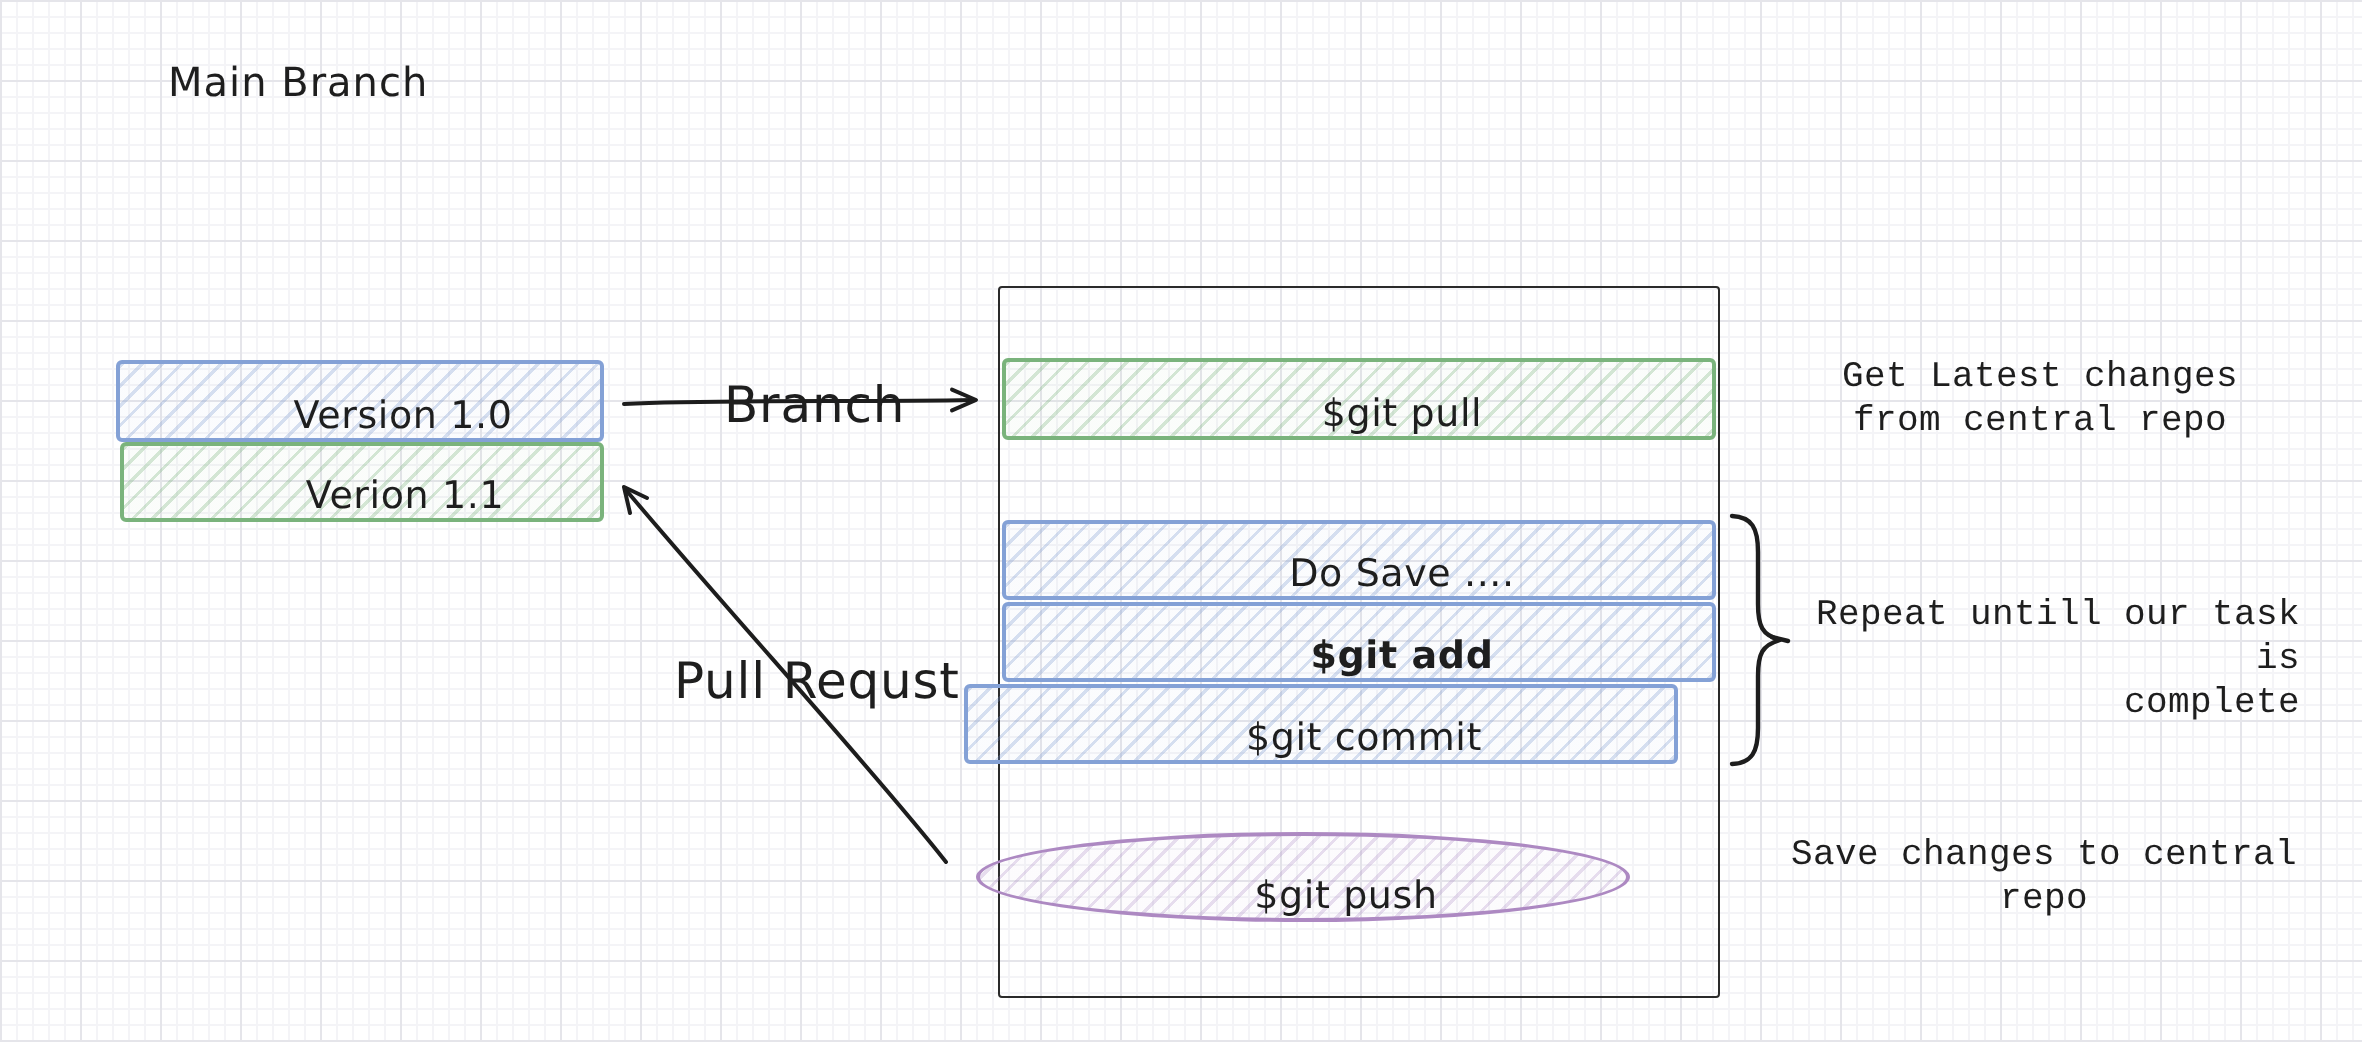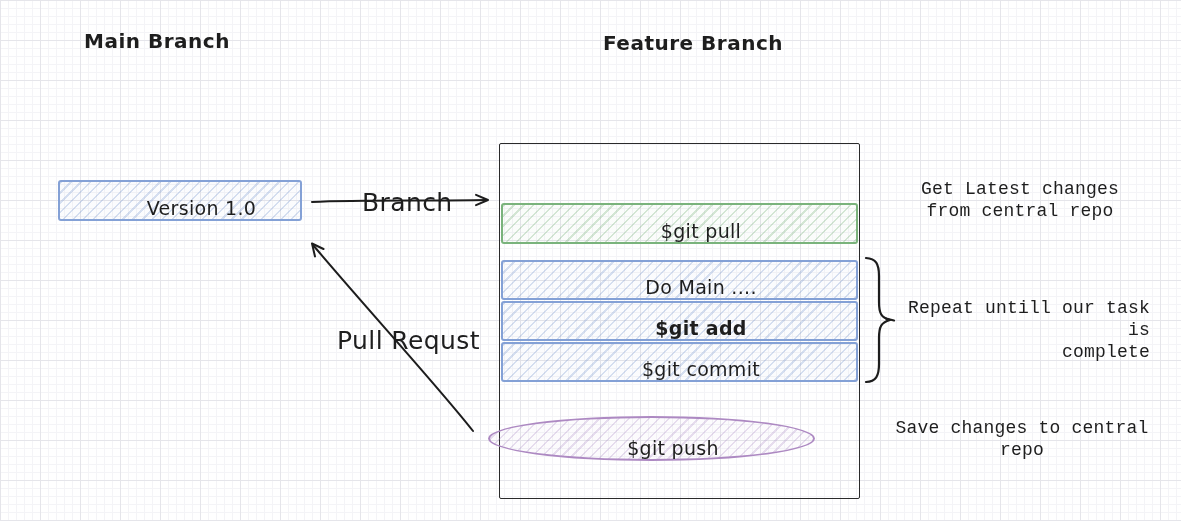--- a/index.html
+++ b/index.html
@@ -10,21 +10,21 @@
     color:#1e1e1e;
     overflow:hidden;
     background-color:#ffffff;
     background-image:
       repeating-linear-gradient(to right,  #e5e5ea 0 1px, transparent 1px 40px),
       repeating-linear-gradient(to bottom, #e5e5ea 0 1px, transparent 1px 40px),
       repeating-linear-gradient(to right,  #f4f4f7 0 1px, transparent 1px 8px),
       repeating-linear-gradient(to bottom, #f4f4f7 0 1px, transparent 1px 8px);
   }
   .txt{position:absolute;white-space:pre-line;line-height:1.22;}
-  .title{font-size:20px;font-weight:700;letter-spacing:0.5px;}
+  .title{font-size:20px;font-weight:400;letter-spacing:0.5px;}
   .shape{
     position:absolute;display:flex;align-items:flex-end;justify-content:center;
     font-size:19px;letter-spacing:0.3px;border-radius:3px;box-sizing:border-box;padding-left:43px;
   }
   .blue{
     border:2px solid #84a1d6;
     background:repeating-linear-gradient(135deg, rgba(116,148,205,0.30) 0 1.6px, rgba(116,148,205,0.03) 1.6px 7px);
   }
   .green{
     border:2px solid #7ab37c;
@@ -47,38 +47,40 @@
   .annotation{font-size:18px;text-align:center;letter-spacing:0.2px;font-family:Liberation Mono, monospace;}
   .arrow-label{position:absolute;font-size:25px;letter-spacing:0.4px;}
   svg.overlay{position:absolute;left:0;top:0;pointer-events:none;}
 </style>
 </head>
 <body>
 
 <div id="canvas">
 
   <div class="txt title" style="left:84px;top:29px;">Main Branch</div>
-  <div class="txt title" style="left:603px;top:31px;">Feature Branch</div>
 
   <div class="shape blue" style="left:58px;top:180px;width:244px;height:41px;">
     <span>Version 1.0</span>
   </div>
+  <div class="shape green" style="left:60px;top:221px;width:242px;height:40px;">
+    <span>Verion 1.1</span>
+  </div>
 
   <div class="outer-box"></div>
 
-  <div class="shape green" style="left:501px;top:179px;width:357px;height:41px;margin-top:24px;">
+  <div class="shape green" style="left:501px;top:179px;width:357px;height:41px;">
     <span>$git pull</span>
   </div>
   <div class="shape blue" style="left:501px;top:260px;width:357px;height:40px;">
-    <span>Do Main ....</span>
+    <span>Do Save ....</span>
   </div>
   <div class="shape blue" style="left:501px;top:301px;width:357px;height:40px;font-weight:bold;">
     <span>$git add</span>
   </div>
-  <div class="shape blue" style="left:501px;top:342px;width:357px;height:40px;">
+  <div class="shape blue" style="left:482px;top:342px;width:357px;height:40px;">
     <span>$git commit</span>
   </div>
   <div class="shape purple" style="left:488px;top:416px;width:327px;height:45px;border-radius:50%;">
     <span>$git push</span>
   </div>
 
   <svg class="overlay" width="1181" height="521" viewBox="0 0 1181 521">
     <g stroke="#1d1d1d" stroke-width="2" fill="none" stroke-linecap="round" stroke-linejoin="round">
       <path d="M312,202 C360,199.5 432,201.2 486,200"></path>
       <path d="M476,194.8 L488,200 L476,205.2"></path>

